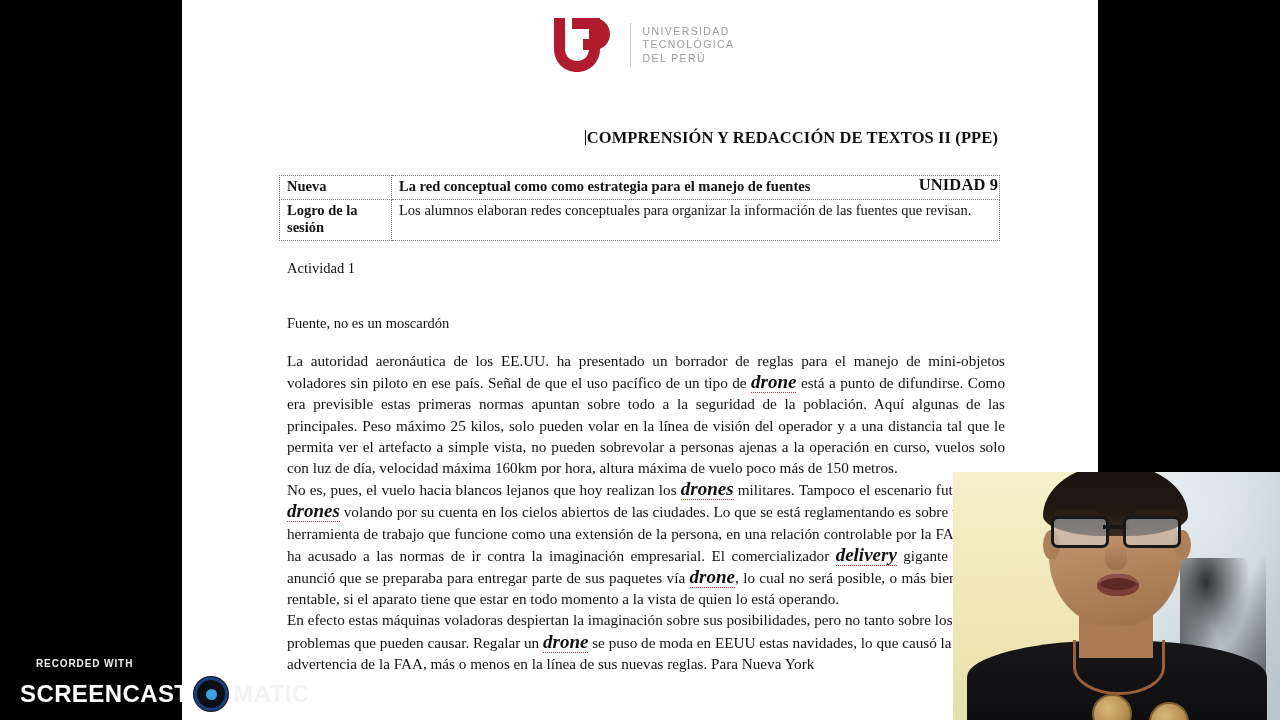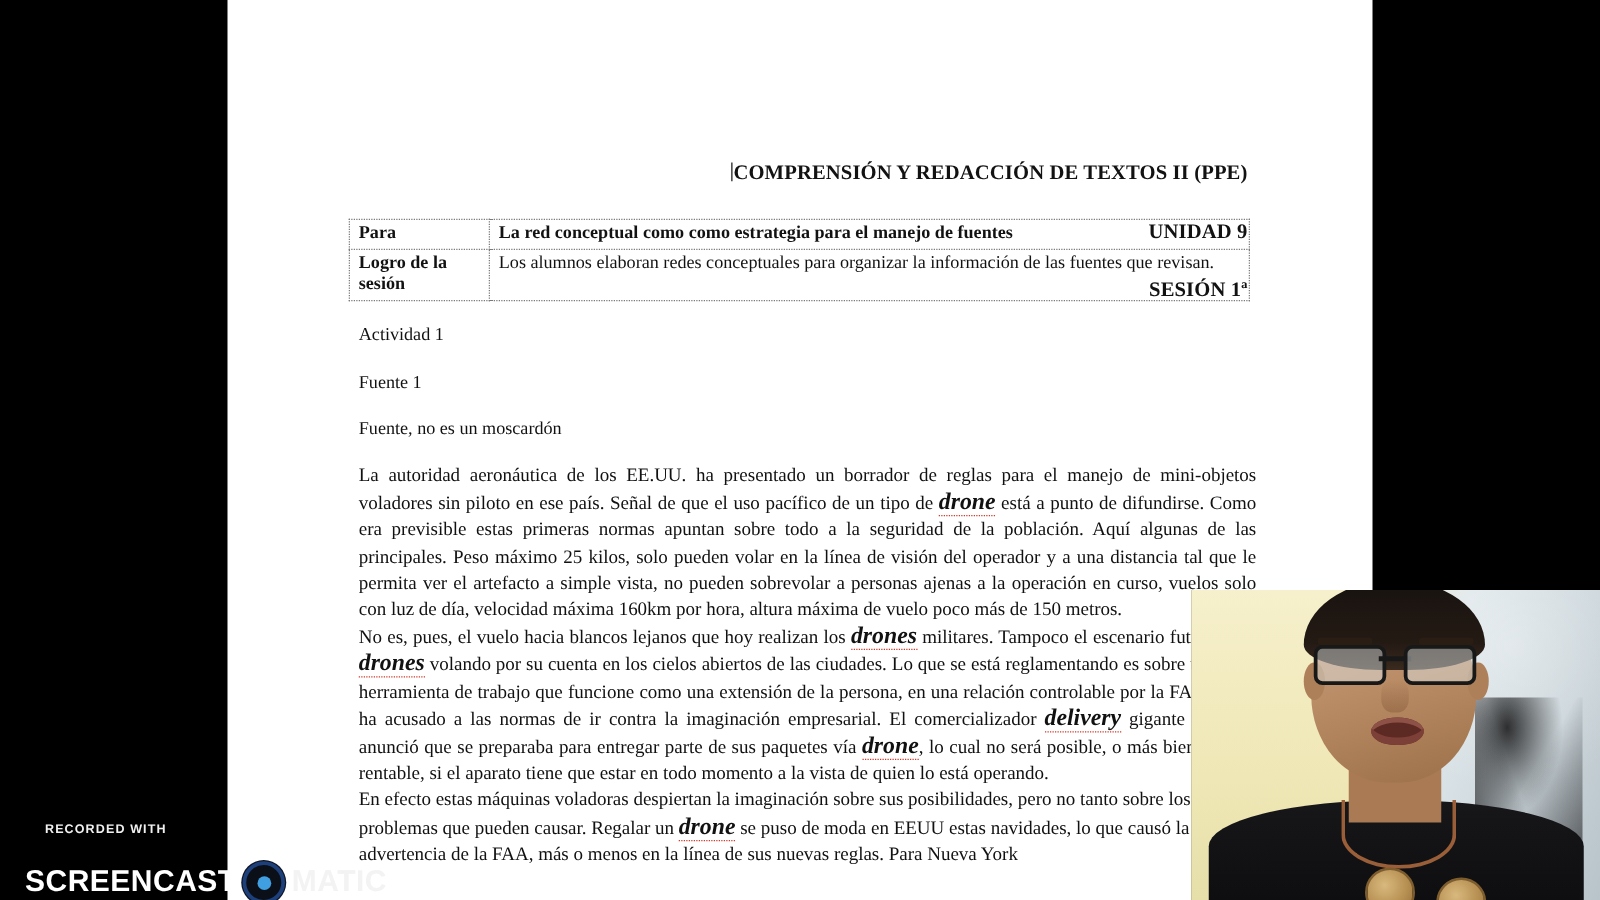--- a/index.html
+++ b/index.html
@@ -324,21 +324,21 @@
     left: 20px;
     top: 658px;
     color: #ffffff;
   }
   #watermark .rec-with {
     font-family: "Liberation Sans", sans-serif;
     font-size: 10px;
     font-weight: bold;
     letter-spacing: 0.9px;
     color: #f0f0f0;
-    margin-bottom: 20px;
+    margin-bottom: 8px;
     padding-left: 16px;
   }
   #watermark .brand {
     display: flex;
     align-items: center;
     gap: 5px;
   }
   #watermark .brand-word {
     font-family: "Liberation Sans", sans-serif;
     font-size: 24px;
@@ -369,44 +369,58 @@
     background: #3f9fe0;
   }
 </style>
 </head>
 <body>
 
 <div id="screen">
 
   <div id="page">
 
+    <div id="doc-header">
+      <div class="logo-wrap">
+        <div class="logo-mark">
+          <svg width="72" height="62" viewBox="0 0 72 62" xmlns="http://www.w3.org/2000/svg" aria-hidden="true">
+            <path d="M8 4 h11 v31 c0 7 5 12 12 12 c7 0 12 -5 12 -12 v-31 h11 v31 c0 13 -10 23 -23 23 c-13 0 -23 -10 -23 -23 z" fill="#b01c2e"></path>
+            <path d="M26 4 h22 c9 0 16 7 16 16 c0 9 -7 16 -16 16 h-11 v-11 h10 c3 0 5 -2 5 -5 c0 -3 -2 -5 -5 -5 h-21 z" fill="#b01c2e"></path>
+          </svg>
+        </div>
+        <div class="logo-divider"></div>
+        <div class="logo-text">
+          <div>UNIVERSIDAD</div>
+          <div>TECNOLÓGICA</div>
+          <div>DEL PERÚ</div>
+        </div>
+      </div>
+    </div>
 
     <div id="title-block">
       <div class="doc-title first"><span class="caret"></span><span>COMPRENSIÓN Y REDACCIÓN DE TEXTOS II (PPE)</span></div>
       <div class="doc-title">UNIDAD 9</div>
-      <div class="doc-title">SESIÓN 1ª</div>
     </div>
 
     <table id="info-table">
       <tbody>
         <tr class="r1">
-          <td class="label">Para</td>
+          <td class="label">Nueva</td>
           <td class="value">La red conceptual como como estrategia para el manejo de fuentes</td>
         </tr>
         <tr class="r2">
           <td class="label">Logro de la sesión</td>
           <td class="value">Los alumnos elaboran redes conceptuales para organizar la información de las fuentes que revisan.</td>
         </tr>
       </tbody>
     </table>
 
     <div id="body-block">
       <p class="b-head">Actividad 1</p>
       <div class="spacer-sm"></div>
-      <p class="b-head">Fuente 1</p>
       <div class="spacer-xs"></div>
       <p class="b-head">Fuente, no es un moscardón</p>
       <div class="spacer-xs"></div>
       <div id="paragraphs">
           <p class="para">La autoridad aeronáutica de los EE.UU. ha presentado un borrador de reglas para el manejo de mini-objetos voladores sin piloto en ese país. Señal de que el uso pacífico de un tipo de <span class="sp-word">drone</span> está a punto de difundirse. Como era previsible estas primeras normas apuntan sobre todo a la seguridad de la población. Aquí algunas de las principales. Peso máximo 25 kilos, solo pueden volar en la línea de visión del operador y a una distancia tal que le permita ver el artefacto a simple vista, no pueden sobrevolar a personas ajenas a la operación en curso, vuelos solo con luz de día, velocidad máxima 160km por hora, altura máxima de vuelo poco más de 150 metros.</p>
           <p class="para">No es, pues, el vuelo hacia blancos lejanos que hoy realizan los <span class="sp-word">drones</span> militares. Tampoco el escenario futurista de <span class="sp-word">drones</span> volando por su cuenta en los cielos abiertos de las ciudades. Lo que se está reglamentando es sobre todo una herramienta de trabajo que funcione como una extensión de la persona, en una relación controlable por la FAA. Ya se ha acusado a las normas de ir contra la imaginación empresarial. El comercializador <span class="sp-word">delivery</span> gigante Amazon anunció que se preparaba para entregar parte de sus paquetes vía <span class="sp-word">drone</span>, lo cual no será posible, o más bien no será rentable, si el aparato tiene que estar en todo momento a la vista de quien lo está operando.</p>
           <p class="para nojust">En efecto estas máquinas voladoras despiertan la imaginación sobre sus posibilidades, pero no tanto sobre los problemas que pueden causar. Regalar un <span class="sp-word">drone</span> se puso de moda en EEUU estas navidades, lo que causó la primera advertencia de la FAA, más o menos en la línea de sus nuevas reglas. Para Nueva York</p>
         </div>
     </div>
   </div>

